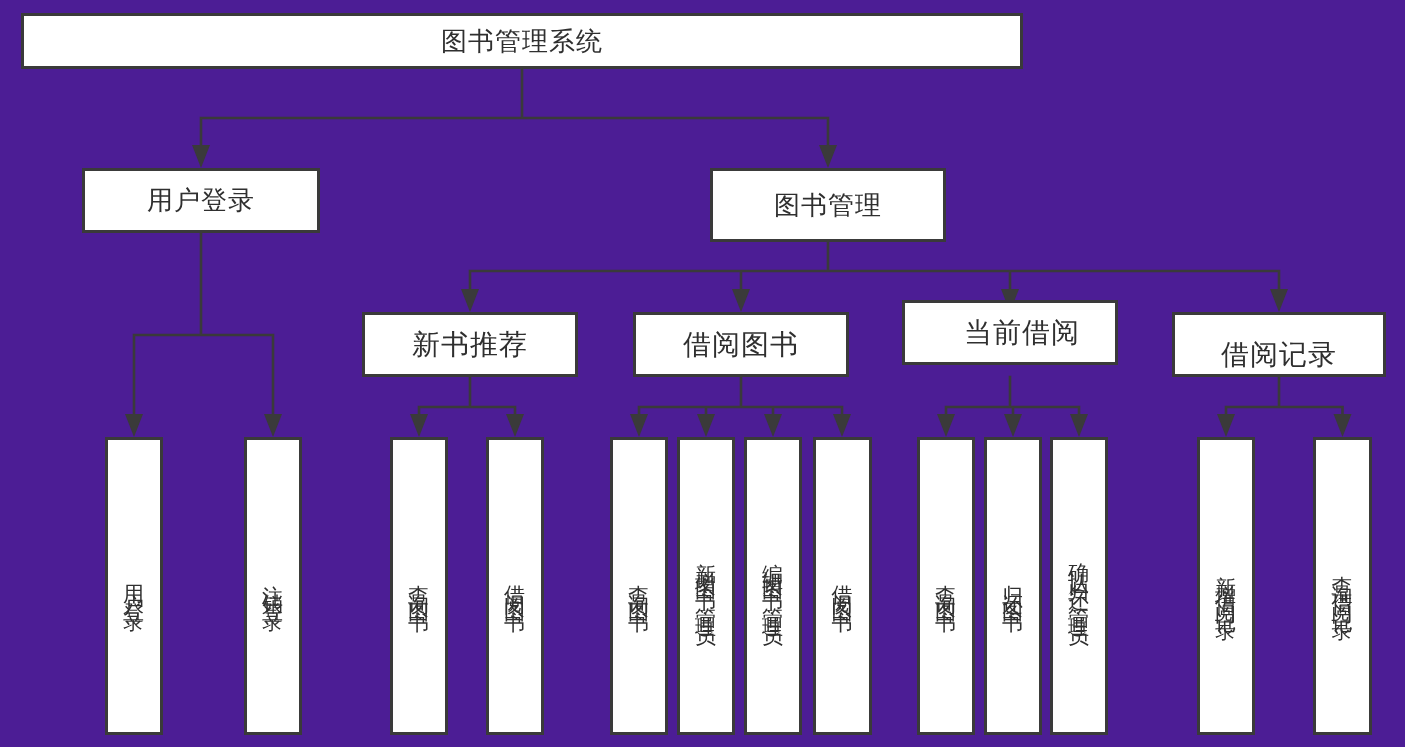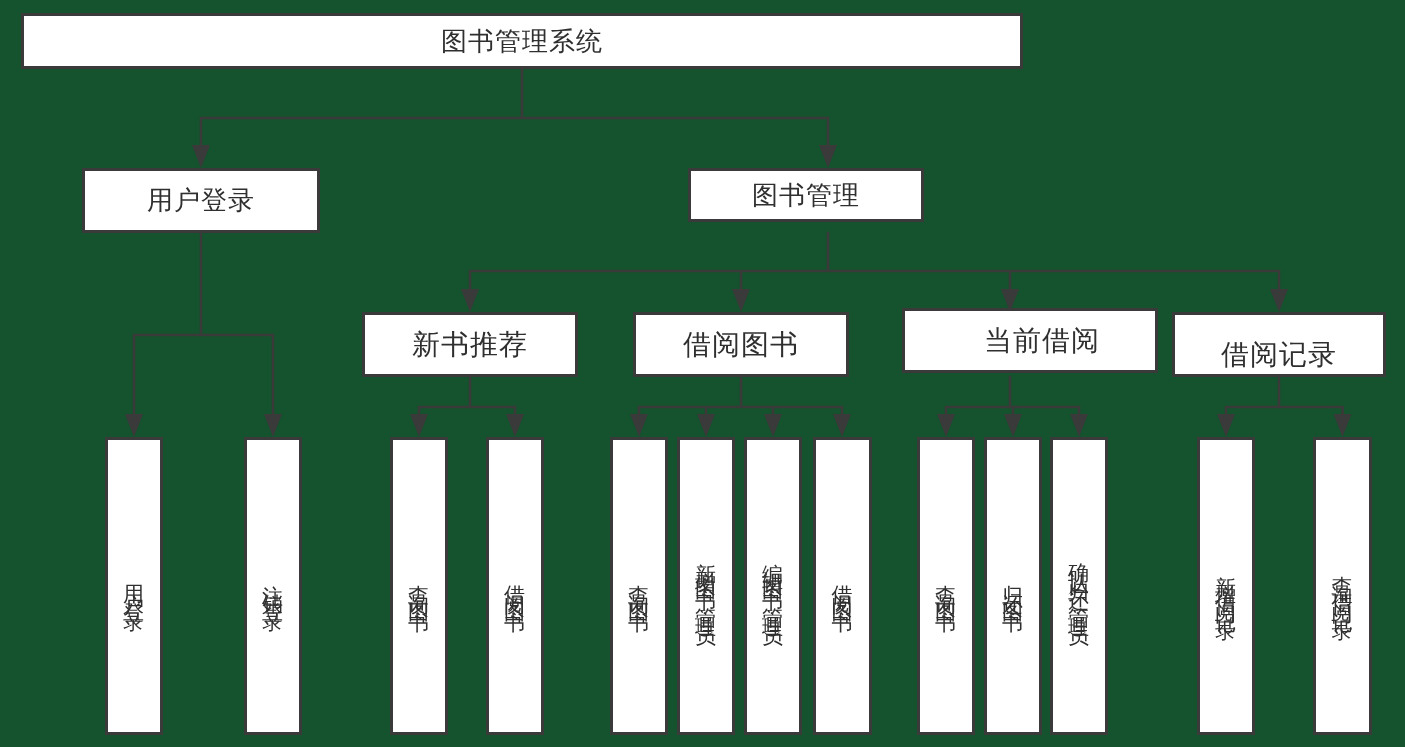--- a/index.html
+++ b/index.html
@@ -5,21 +5,21 @@
   html, body {
     margin: 0;
     padding: 0;
     background: #ffffff;
     font-family: "Liberation Sans", "DejaVu Sans", sans-serif;
   }
   #stage {
     position: relative;
     width: 1405px;
     height: 747px;
-    background: #14532d;
+    background: #4c1d95;
     overflow: hidden;
   }
   #connector-layer {
     position: absolute;
     left: 0;
     top: 0;
     width: 1405px;
     height: 747px;
     pointer-events: none;
   }
@@ -90,31 +90,31 @@
       <polygon points="1333.5,414 1351.5,414 1342.5,437" fill="#3a3a3a"></polygon>
     </svg>
 
   <div class="box lvl1" style="left:21px; top:13px; width:1002px; height:56px;">
     <span class="lbl">图书管理系统</span>
   </div>
 
   <div class="box lvl2" style="left:82px; top:168px; width:238px; height:65px;">
     <span class="lbl">用户登录</span>
   </div>
-  <div class="box lvl2" style="left:688px; top:168px; width:236px; height:54px;">
+  <div class="box lvl2" style="left:710px; top:168px; width:236px; height:74px;">
     <span class="lbl">图书管理</span>
   </div>
 
   <div class="box lvl3" style="left:362px; top:312px; width:216px; height:65px;">
     <span class="lbl">新书推荐</span>
   </div>
   <div class="box lvl3" style="left:633px; top:312px; width:216px; height:65px;">
     <span class="lbl">借阅图书</span>
   </div>
-  <div class="box lvl3" style="left:902px; top:308px; width:256px; height:65px;padding-left:24px;">
+  <div class="box lvl3" style="left:902px; top:300px; width:216px; height:65px;padding-left:24px;">
     <span class="lbl">当前借阅</span>
   </div>
   <div class="box lvl3" style="left:1172px; top:312px; width:214px; height:65px;align-items:flex-end;">
     <span class="lbl">借阅记录</span>
   </div>
 
   <div class="box v" style="left:105px; top:437px; width:58px; height:298px;">
     <span class="lbl">用户登录</span>
   </div>
   <div class="box v" style="left:244px; top:437px; width:58px; height:298px;">

